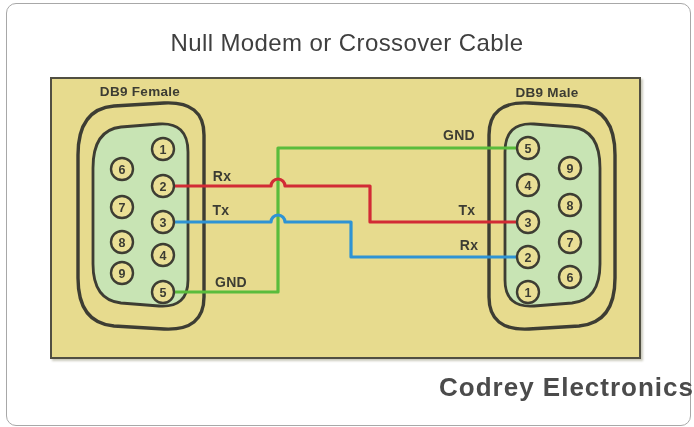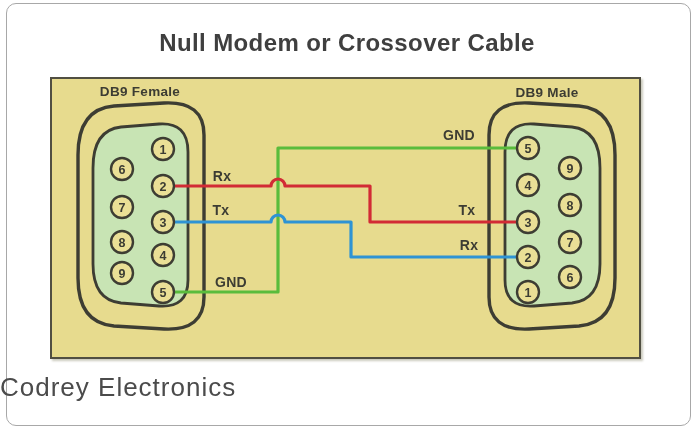--- a/index.html
+++ b/index.html
@@ -15,38 +15,38 @@
     left: 6px; top: 3px; right: 3px; bottom: 1px;
     border: 1px solid var(--page-border, #a8a8a8);
     border-radius: 10px;
     pointer-events: none;
   }
   .title {
     position: absolute;
     top: 29px; left: 0; width: 694px;
     text-align: center;
     font-size: 24px;
-    font-weight: bold;
+    font-weight: normal;
     letter-spacing: 0.4px;
     color: var(--title-color, #3f3f3f);
   }
   .panel {
     position: absolute;
     left: 50px; top: 77px;
     width: 587px; height: 278px;
     background: var(--panel-bg, #e7db8e);
     border: 2px solid var(--panel-border, #514f42);
     box-shadow: 2px 2px 2px rgba(110, 105, 70, 0.35);
   }
   .footer {
     position: absolute;
     top: 372px; left: 0; width: 694px;
-    text-align: left;
+    text-align: right;
     font-size: 26px;
-    font-weight: 400;
+    font-weight: 700;
     letter-spacing: 1px;
     color: var(--footer-color, #4b4b4b);
   }
   svg.overlay {
     position: absolute;
     left: 0; top: 0;
   }
   .outer-shell {
     fill: var(--panel-bg, #e7db8e);
     stroke: var(--outline, #3d3d33);

